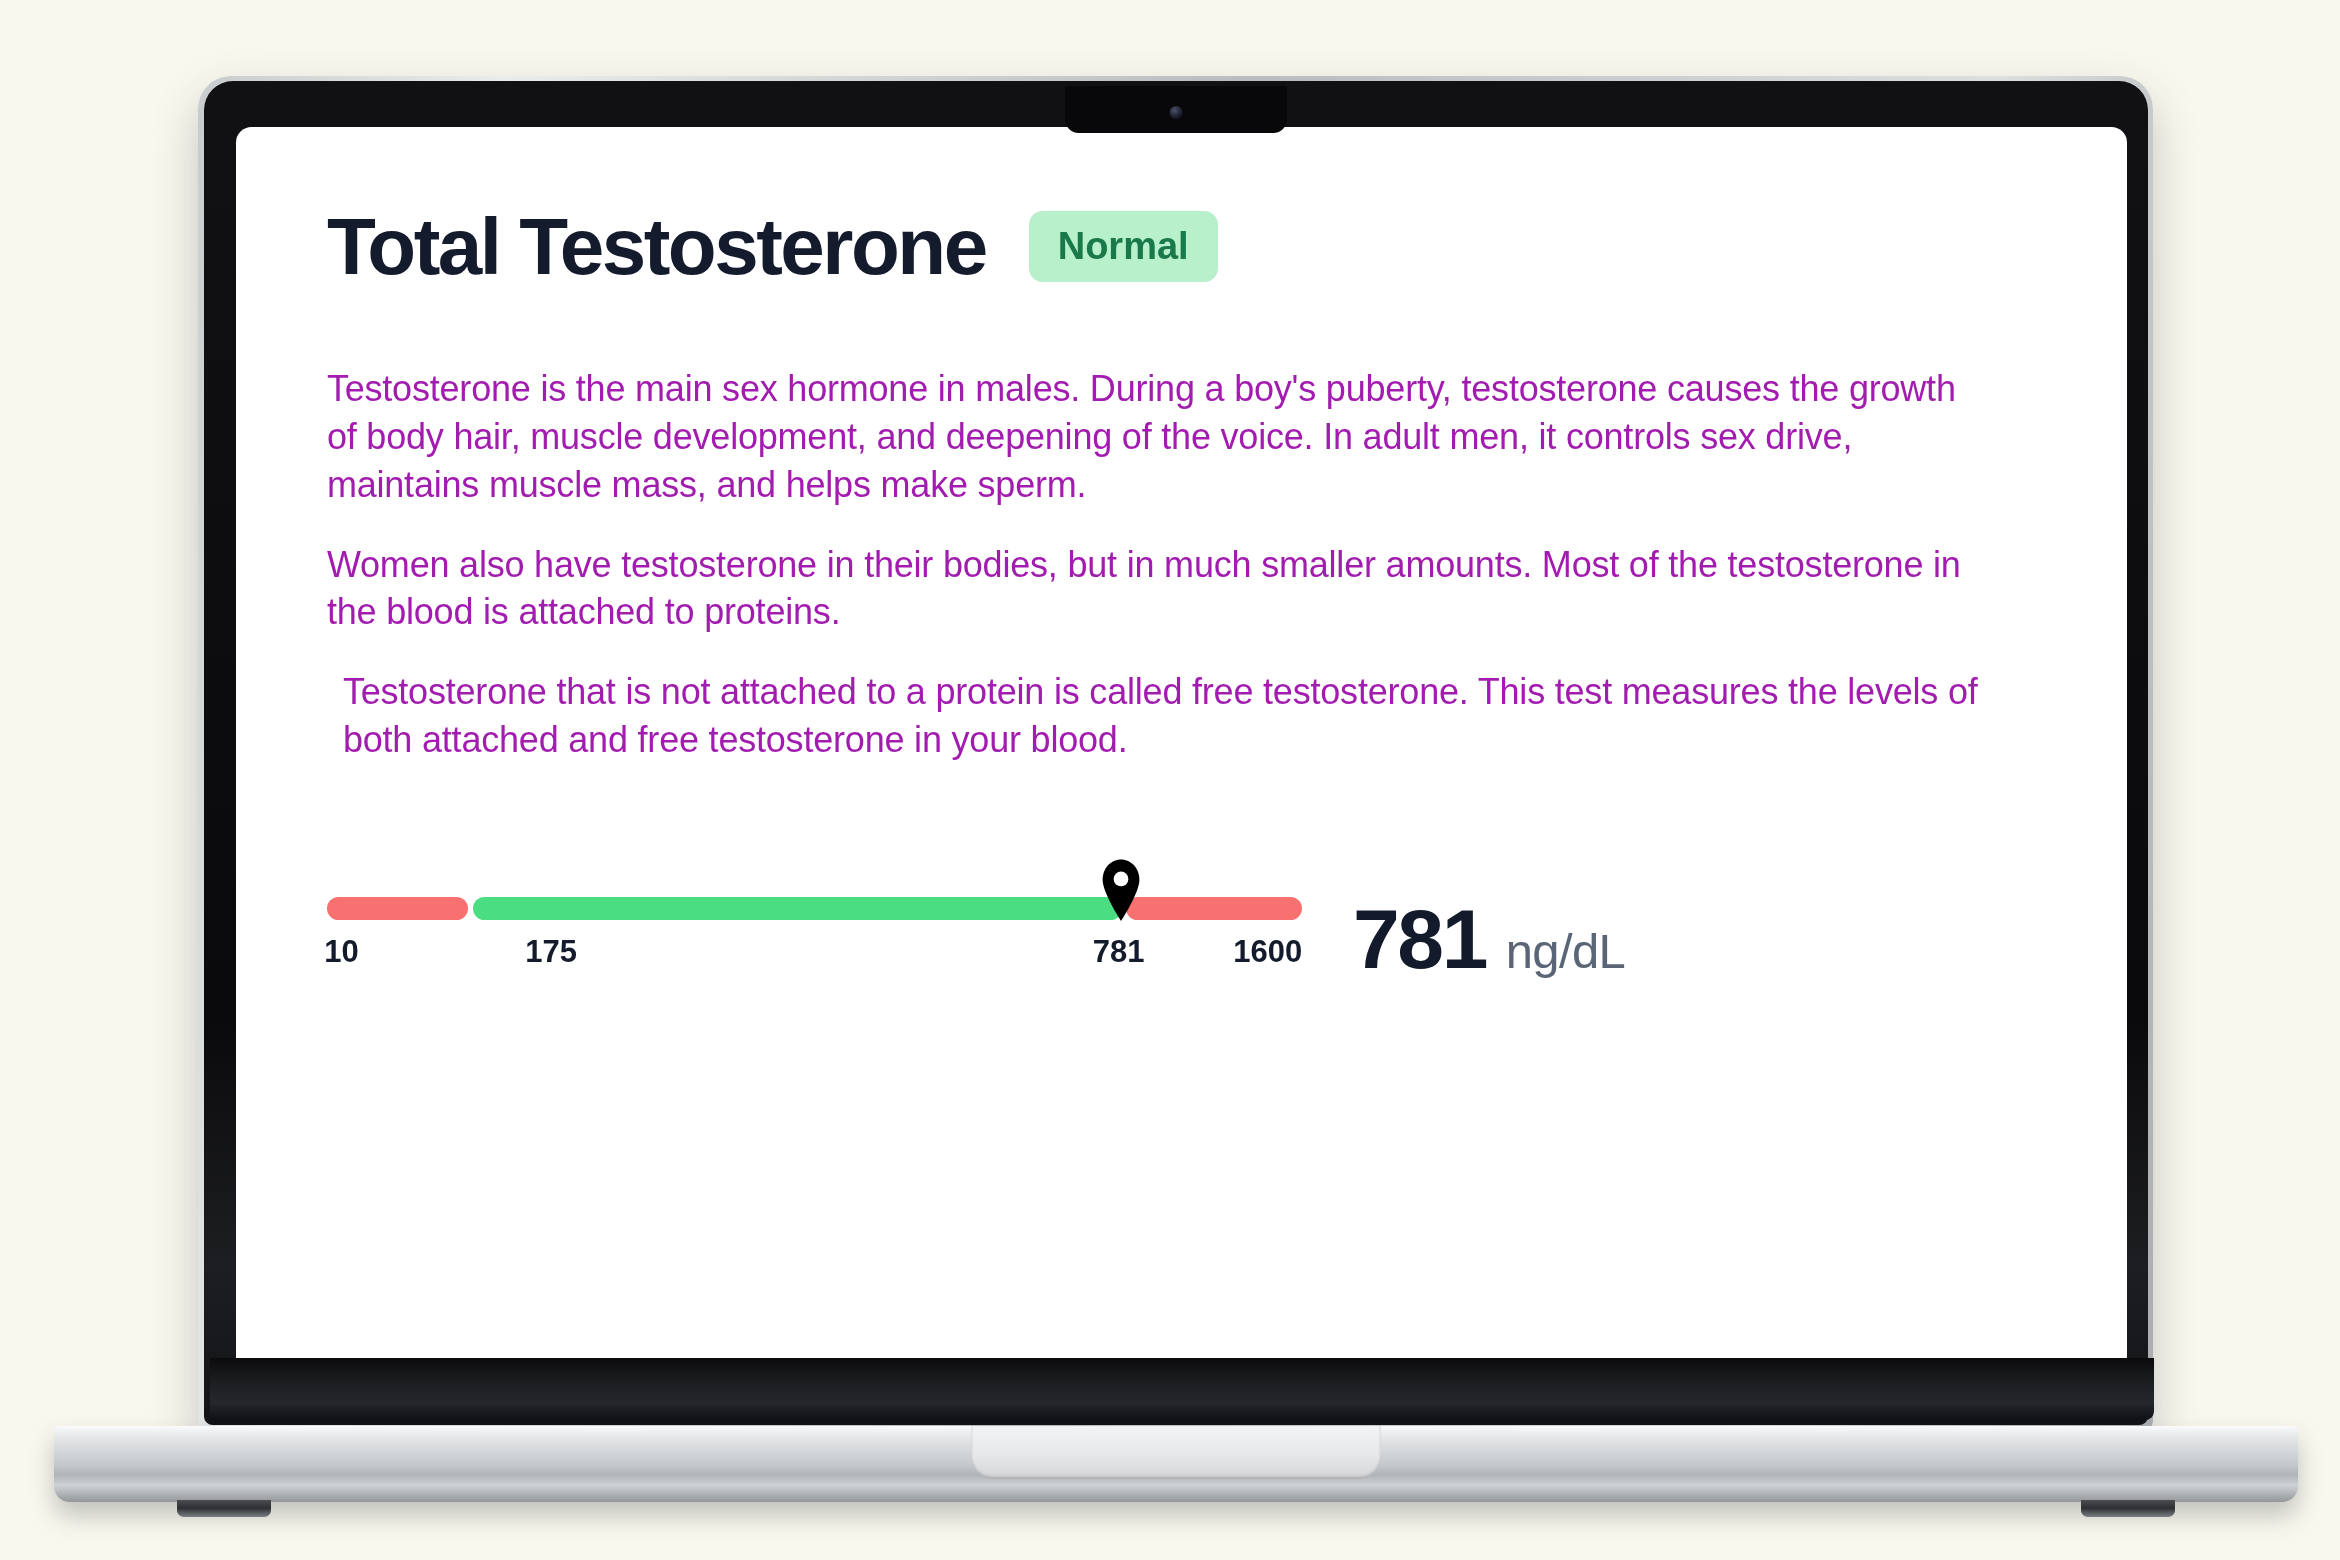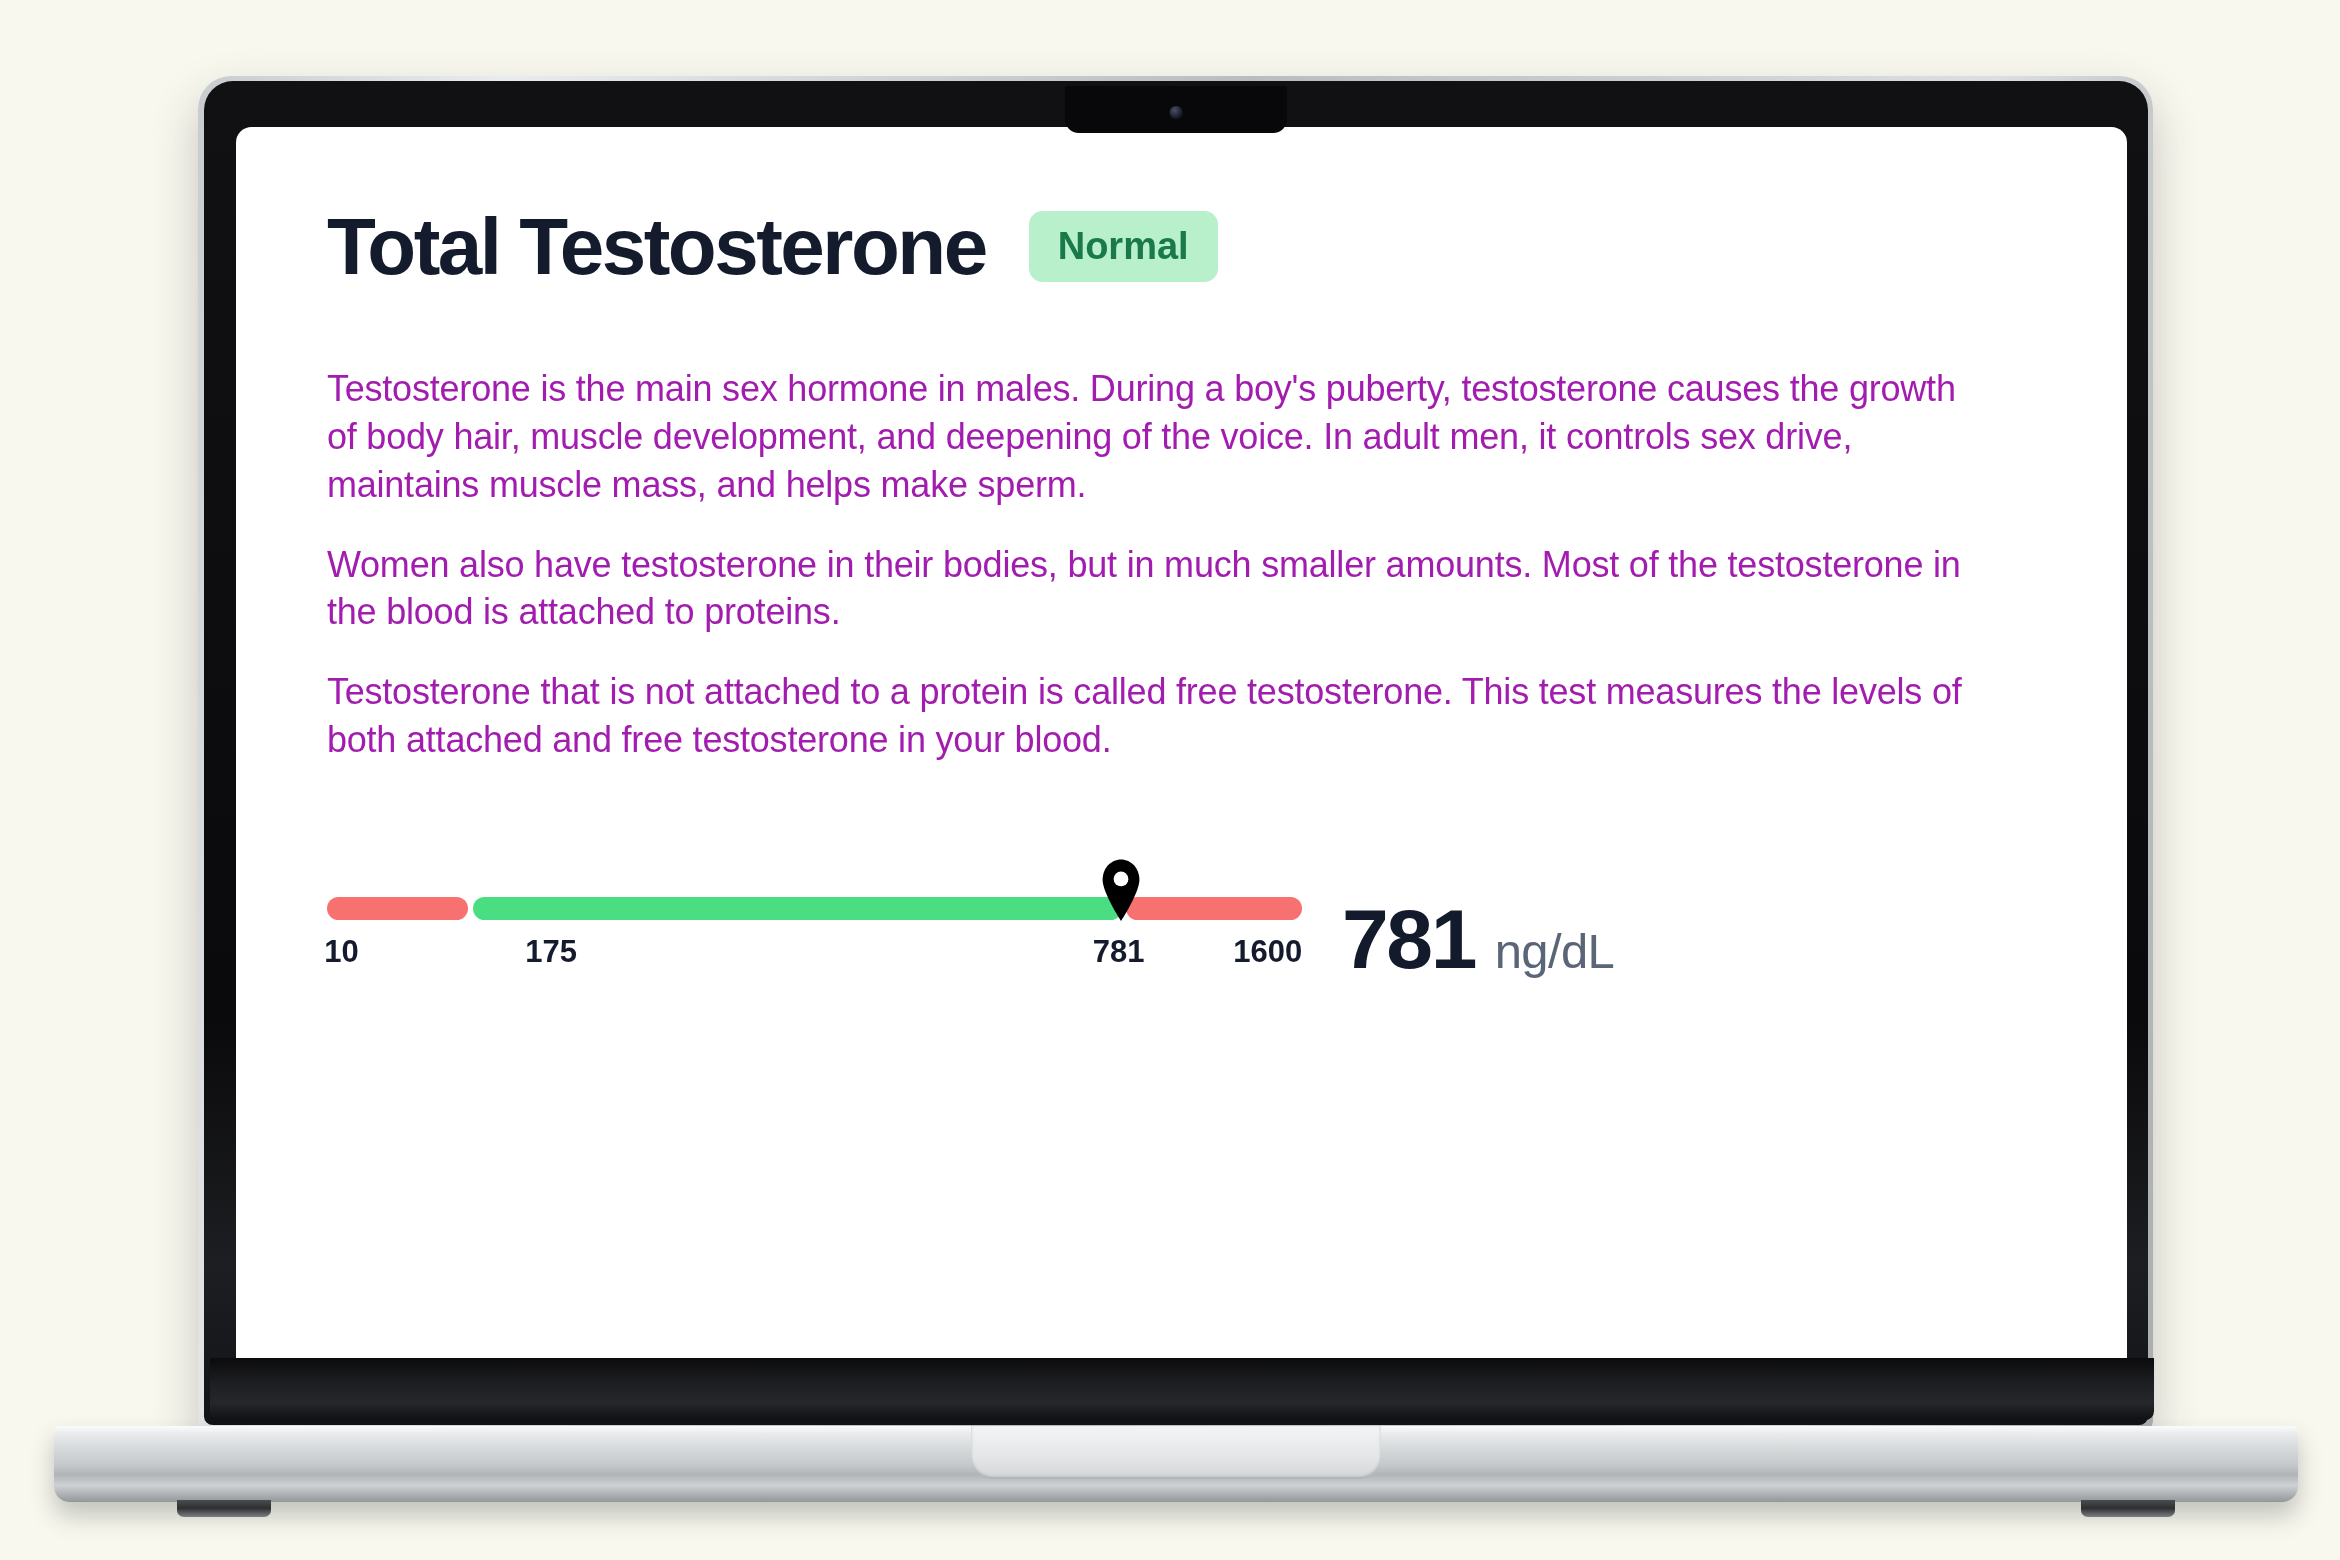--- a/index.html
+++ b/index.html
@@ -143,28 +143,28 @@
     white-space:nowrap;
   }
 
   .description-paragraph {
     font-size:36px;
     line-height:1.33;
     color:#a21caf;
     letter-spacing:-0.2px;
     margin-bottom:32px;
   }
-  .description-paragraph:last-of-type { margin-bottom:0; }
+  .description-paragraph:last-of-type { margin-bottom:0;margin-left:16px; }
 
   
   #range-gauge {
     margin-top:76px;
     display:flex;
     align-items:flex-start;
-    gap:40px;
+    gap:51px;
   }
 
   #gauge-track-wrap {
     position:relative;
     width:975px;
     padding-top:57px;
   }
 
   #gauge-bar {
     position:relative;

